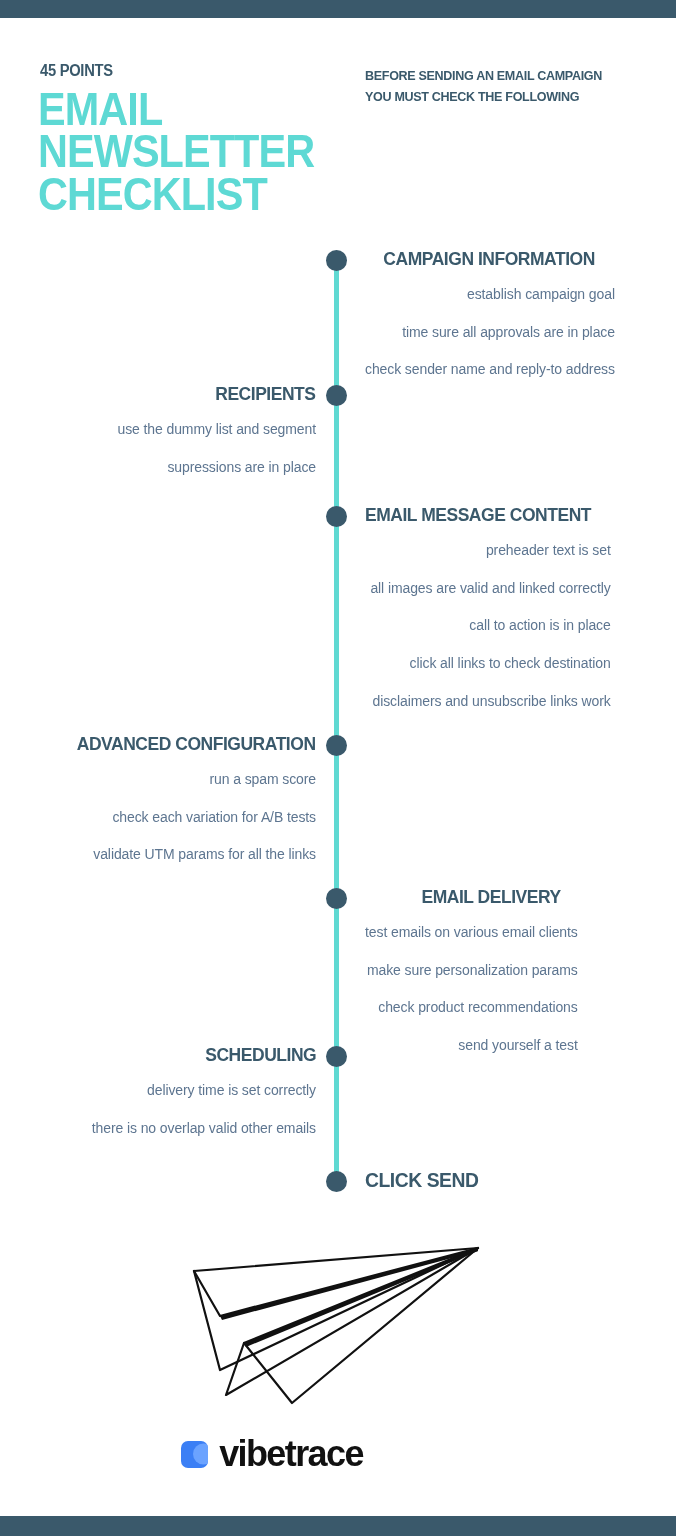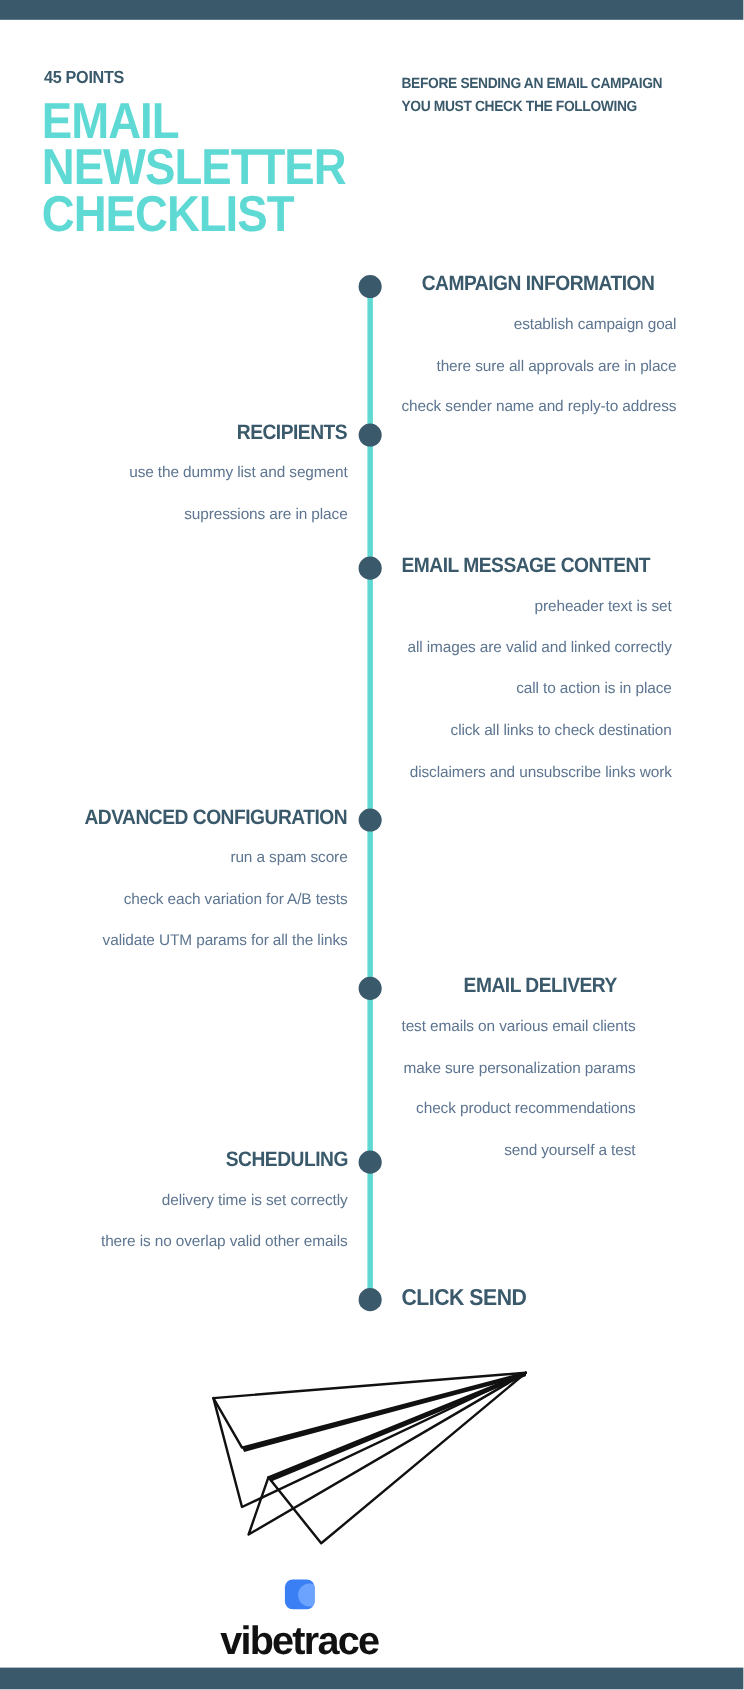--- a/index.html
+++ b/index.html
@@ -141,21 +141,20 @@
 
   
   .logo {
     position:absolute;
     left:0; top:1436px;
     width:544px;
     display:flex;
     align-items:center;
     justify-content:center;
     gap:11px;
-    flex-direction:column;
   }
   .logo-mark {
     position:relative;
     width:27px; height:27px;
     border-radius:7px;
     background:#3b7ff5;
     overflow:hidden;
     flex:none;
   }
   .logo-mark::after {
@@ -202,21 +201,21 @@
   <div class="tl-dot" style="top:506px"></div>
   <div class="tl-dot" style="top:735px"></div>
   <div class="tl-dot" style="top:888px"></div>
   <div class="tl-dot" style="top:1046px"></div>
   <div class="tl-dot" style="top:1171px"></div>
 
   <div class="section right" style="top:249px">
     <div class="sec-title">CAMPAIGN INFORMATION</div>
     <ul class="sec-items">
       <li>establish campaign goal</li>
-      <li>there sure all approvals are in place</li>
+      <li>time sure all approvals are in place</li>
       <li>check sender name and reply-to address</li>
     </ul>
   </div>
 
   <div class="section left" style="top:384px">
     <div class="sec-title">RECIPIENTS</div>
     <ul class="sec-items">
       <li>use the dummy list and segment</li>
       <li>supressions are in place</li>
     </ul>

